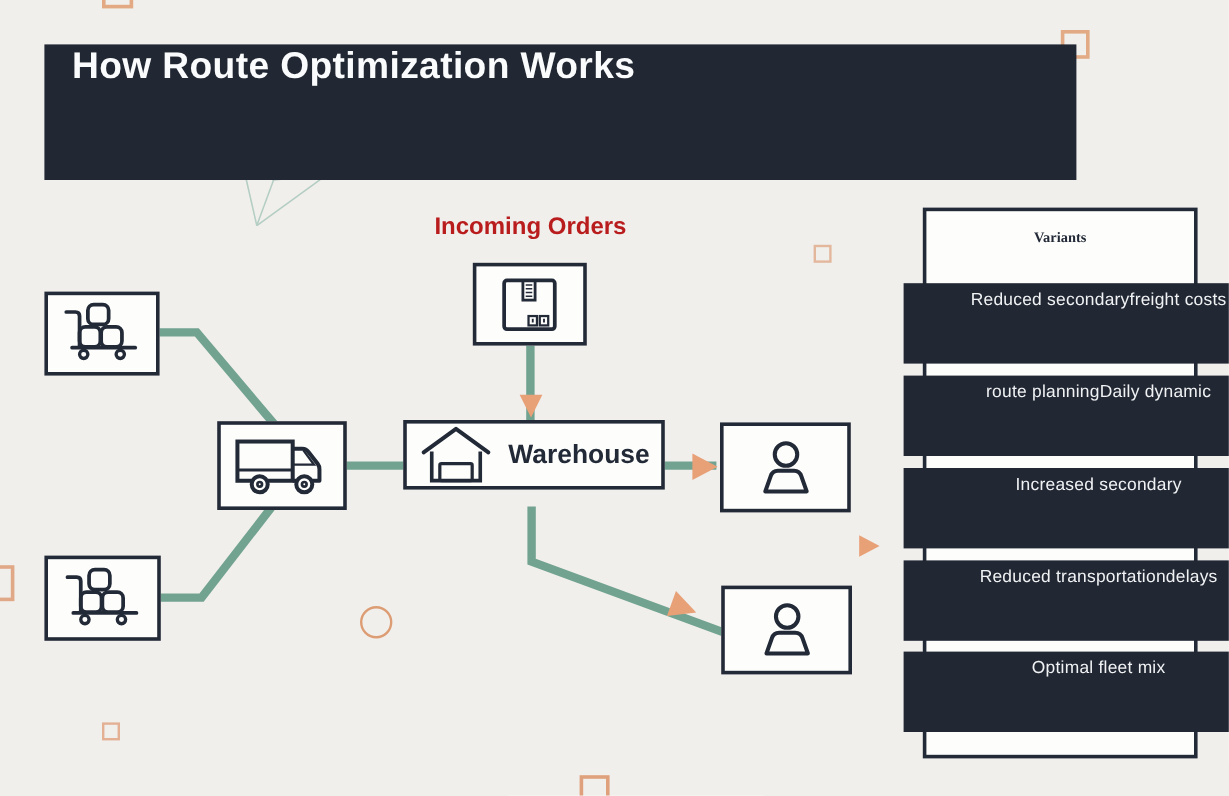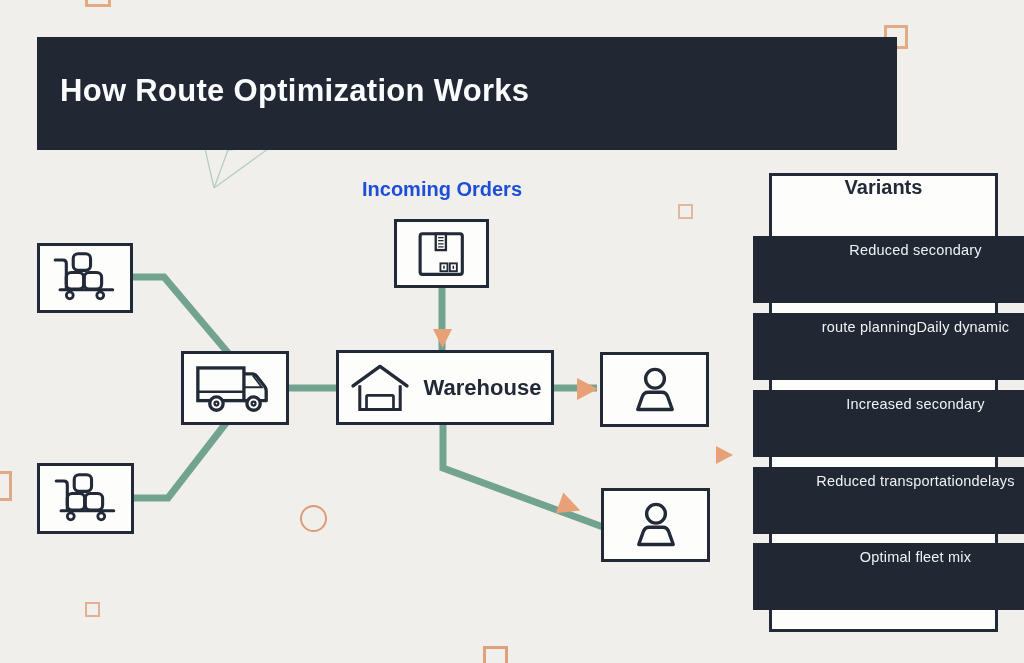--- a/index.html
+++ b/index.html
@@ -6,45 +6,45 @@
   body{font-family:"Liberation Sans",sans-serif;}
   #canvas{
     position:relative;width:1024px;height:663px;overflow:hidden;
     background:#f1efec;
   }
   
   .decor-layer,.connector-layer{position:absolute;left:0;top:0;z-index:1;}
   
   .header-bar{
     position:absolute;left:37px;top:37px;width:860px;height:113px;
-    background:#212733;z-index:3;display:flex;align-items:center;
+    background:#212733;z-index:3;display:flex;
   }
   .header-bar h1{
     margin:0 0 6px 23px;font-size:31px;font-weight:bold;color:#fafbfc;
     letter-spacing:.3px;
   }
   
   .node{
     position:absolute;background:#fdfdfc;border:3px solid #232a37;
     box-sizing:border-box;display:flex;align-items:center;justify-content:center;
     z-index:4;
   }
   .node svg{display:block;}
   .diagram-label{
-    position:absolute;color:#1d4ed8;font-weight:bold;z-index:4;
+    position:absolute;color:#b91c1c;font-weight:bold;z-index:4;
   }
   .warehouse-inner{display:flex;align-items:center;gap:13px;}
   .warehouse-inner .wh-label{font-size:22px;font-weight:bold;color:#232a37;}
   
   .variants-frame{
     position:absolute;left:769px;top:173px;width:229px;height:459px;
     background:#fdfdfc;border:3px solid #232a37;box-sizing:border-box;z-index:3;
   }
   .variants-title{
-    text-align:center;font-size:20px;font-weight:bold;color:#232a37;
+    margin-top:15px;text-align:center;font-size:12px;font-weight:bold;color:#232a37;font-family:Liberation Serif, serif;
   }
   .variant-box{
     position:absolute;left:753px;width:303px;height:67px;background:#212733;
     z-index:4;display:flex;flex-direction:row;justify-content:center;
     box-sizing:border-box;padding-left:22px;
   }
   .variant-box span{
     display:block;color:#f0f2f4;font-size:14.5px;line-height:28px;
     letter-spacing:.2px;
   }
@@ -147,21 +147,21 @@
         <rect stroke-width="3" x="28" y="6" width="13" height="21"></rect>
         <path stroke-width="1.6" d="M31,11 h7 M31,15 h7 M31,19 h7 M31,23 h7"></path>
         <rect stroke-width="2.4" x="34" y="44" width="9" height="10"></rect>
         <path stroke-width="2" d="M38.5,47 v4"></path>
         <rect stroke-width="2.4" x="46" y="44" width="9" height="10"></rect>
         <path stroke-width="2" d="M50.5,47 v4"></path>
       </g>
     </svg>
   </div>
 
-  <div class="node" style="left:336px;top:350px;width:218px;height:75px;">
+  <div class="node" style="left:336px;top:350px;width:218px;height:58px;">
     <div class="warehouse-inner">
       <svg width="62" height="54" viewBox="0 0 92 80">
         <g stroke="#232a37" fill="none">
           <path stroke-width="5" stroke-linecap="round" stroke-linejoin="round" d="M6,37 L46,8 L86,37"></path>
           <path stroke-width="4.5" d="M16,36 V72 H76 V36"></path>
           <rect stroke-width="4" x="26" y="51" width="40" height="21" rx="2"></rect>
         </g>
       </svg>
       <span class="wh-label">Warehouse</span>
     </div>
@@ -184,20 +184,21 @@
       </g>
     </svg>
   </div>
 
   <div class="variants-frame">
     <div class="variants-title">Variants</div>
   </div>
 
   <div class="variant-box" style="top:236px;">
     <span>Reduced secondary</span>
+    <span>freight costs</span>
   </div>
   <div class="variant-box" style="top:313px;">
     <span>route planning</span>
     <span>Daily dynamic</span>
   </div>
   <div class="variant-box" style="top:390px;">
     <span>Increased secondary</span>
   </div>
   <div class="variant-box" style="top:543px;">
     <span>Optimal fleet mix</span>

